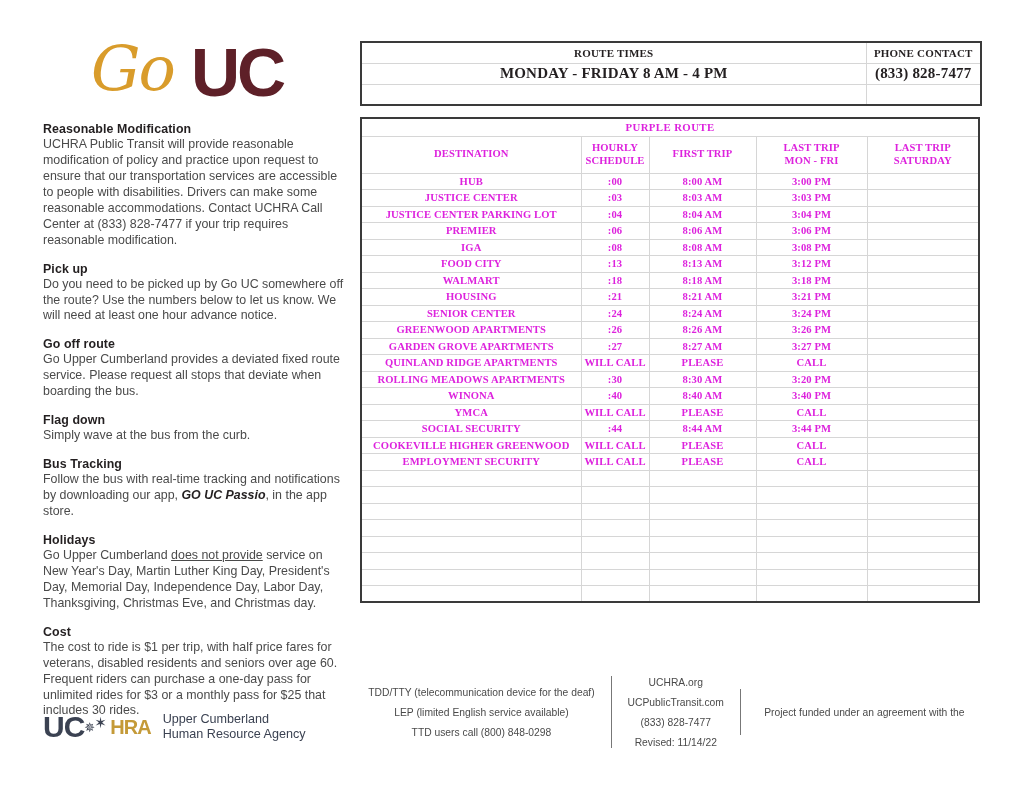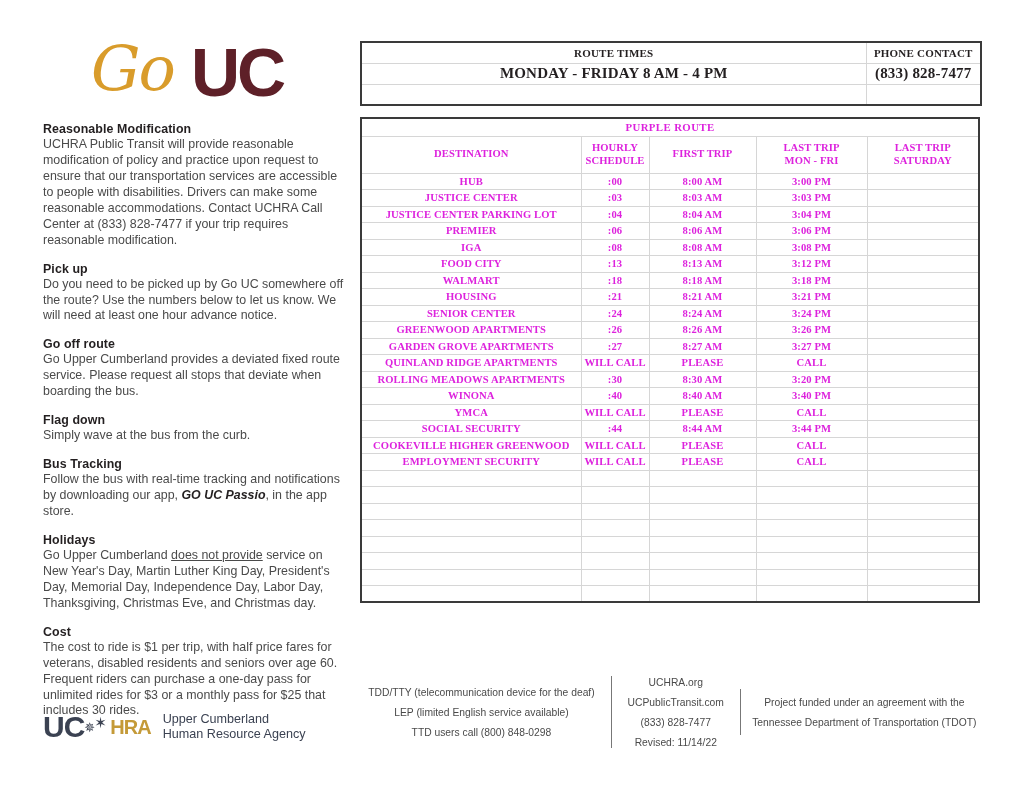--- a/index.html
+++ b/index.html
@@ -429,17 +429,16 @@
     <div class="vdiv"></div>
     <div class="fcol c2">
       <div>UCHRA.org</div>
       <div>UCPublicTransit.com</div>
       <div>(833) 828-7477</div>
       <div>Revised: 11/14/22</div>
     </div>
     <div class="vdiv short"></div>
     <div class="fcol c3">
       <div>Project funded under an agreement with the</div>
-      <div>Tennessee Department of Transportation (TDOT)</div>
     </div>
   </div>
 
 </div>
 
 </body></html>

